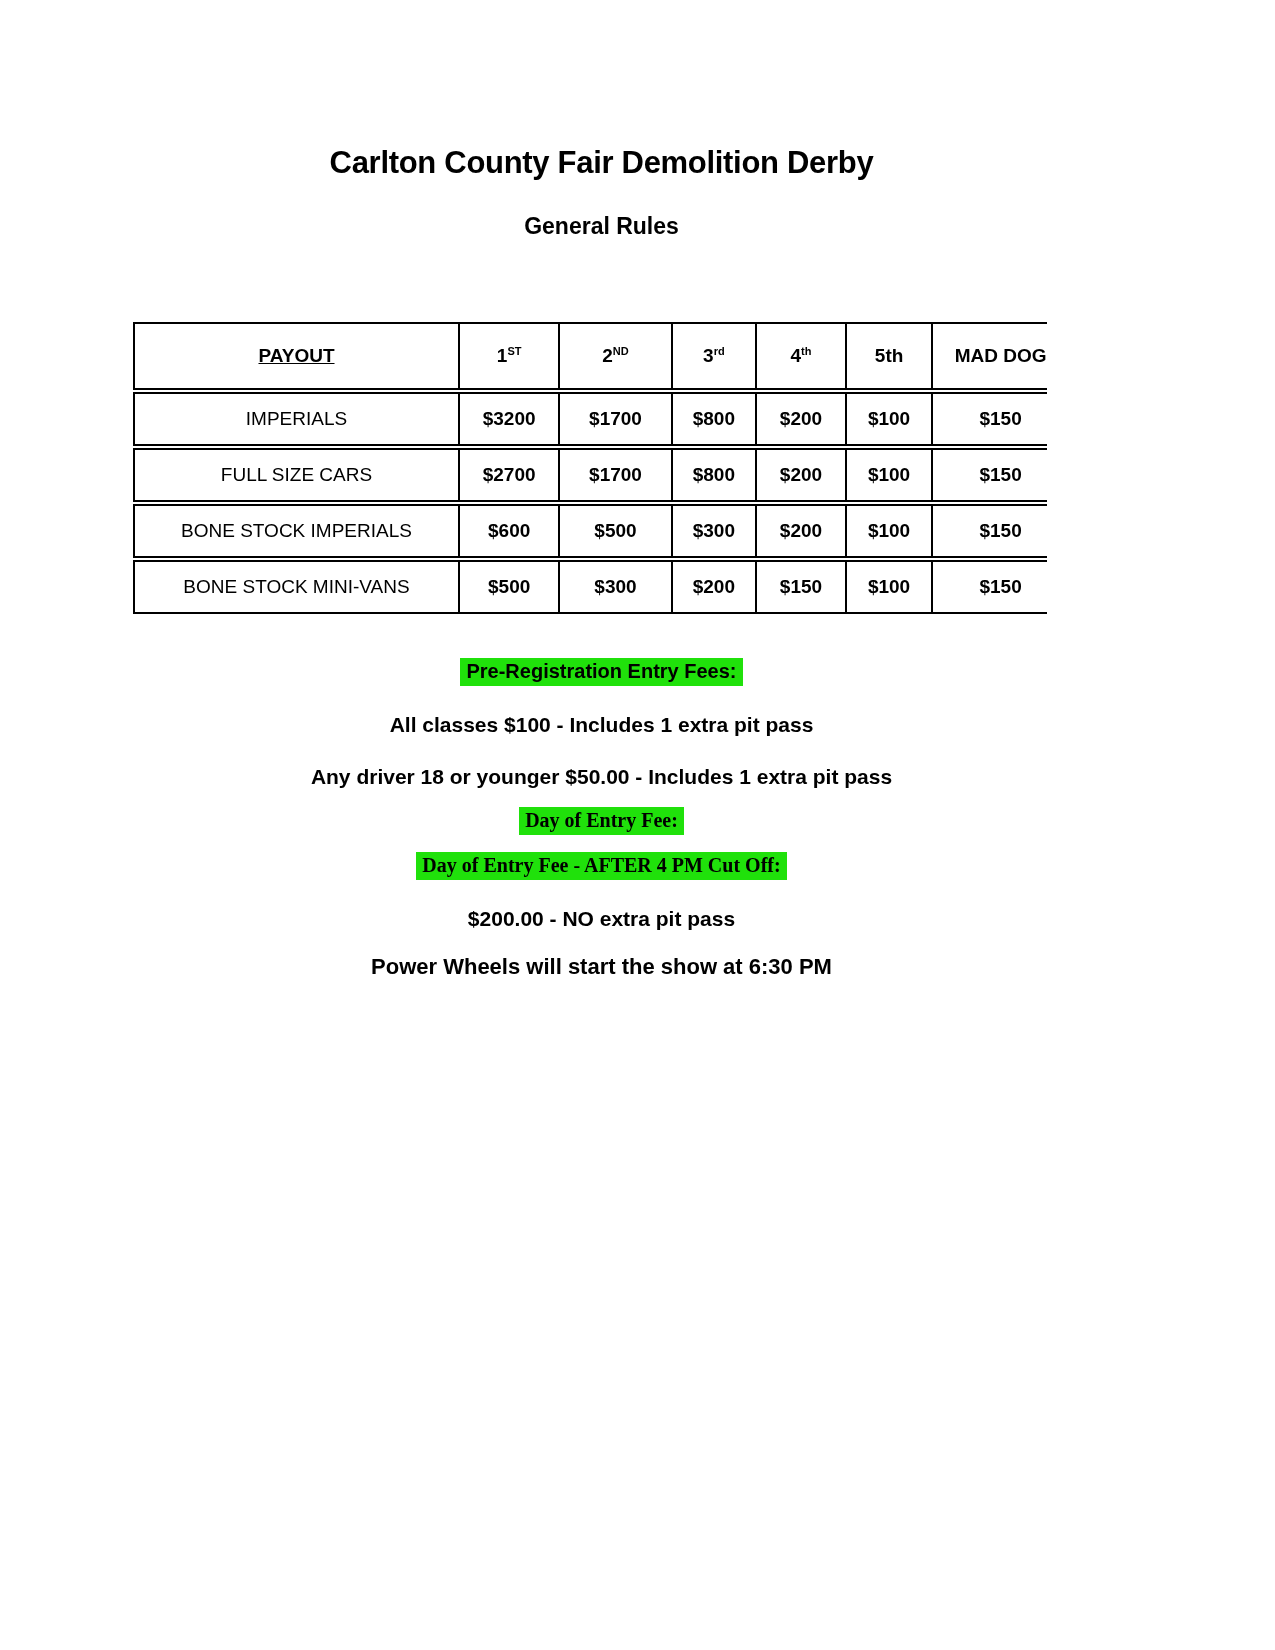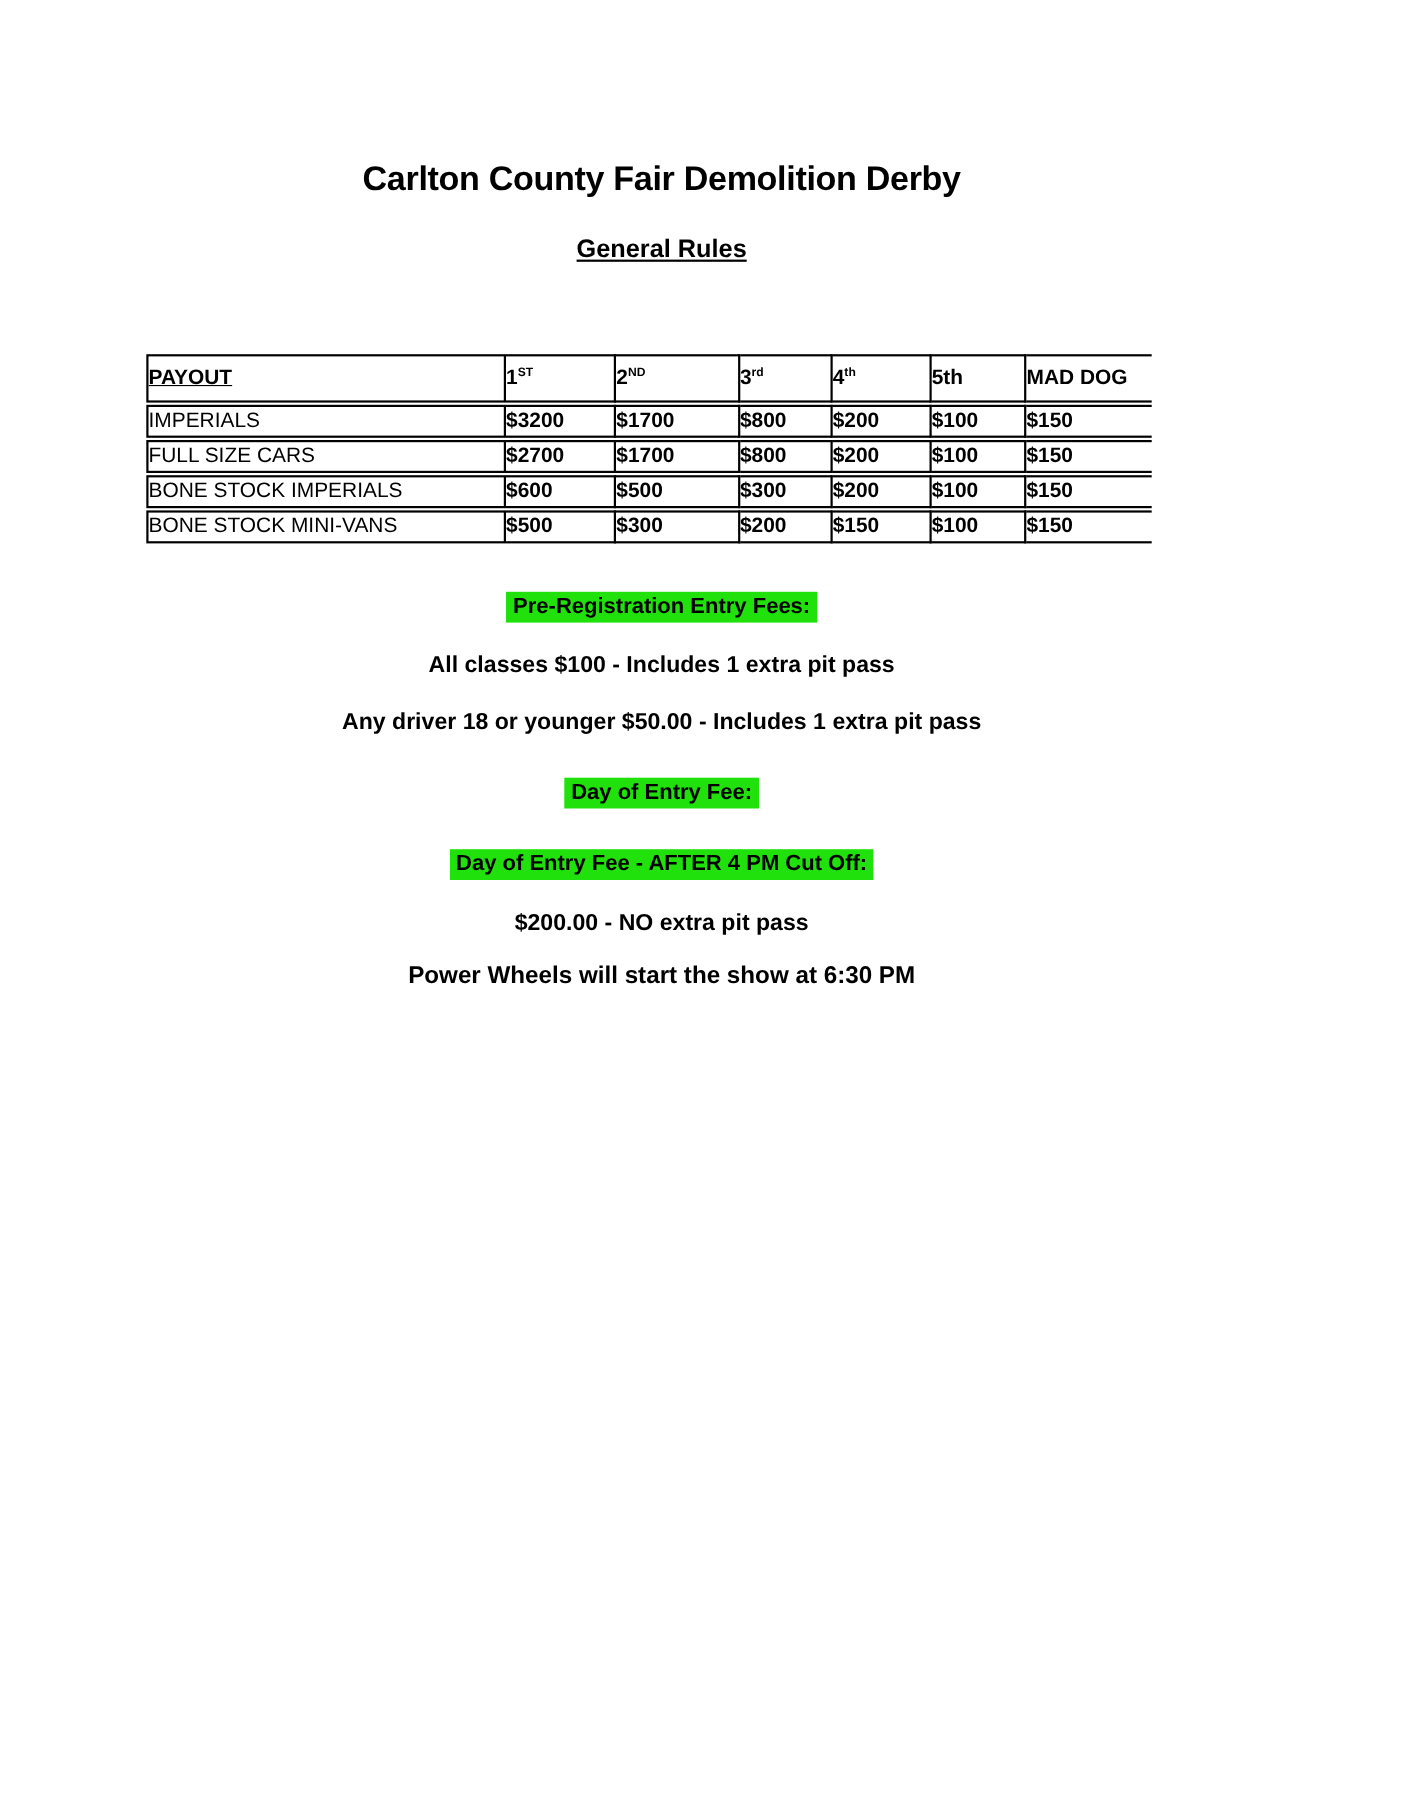--- a/index.html
+++ b/index.html
@@ -24,60 +24,59 @@
     font-size: 31px;
     font-weight: bold;
     letter-spacing: -0.3px;
     line-height: 38px;
   }
   .doc-subtitle {
     margin: 30px 0 0 0;
     font-size: 23px;
     font-weight: bold;
     line-height: 28px;
-    text-decoration: underline;
   }
   .doc-schedule {
     margin: 30px 0 0 0;
     font-size: 26px;
     font-weight: bold;
     line-height: 32px;
   }
   table.payout-table {
     margin-top: 80px;
     width: 100%;
     border-collapse: separate;
     border-spacing: 0 2px;
     table-layout: fixed;
   }
   .payout-table th, .payout-table td {
     border: 2px solid #000000;
     border-left: none;
     font-size: 19px;
-    padding: 0;
-    text-align: left;
+    padding: 12px;
+    text-align: center;
     vertical-align: middle;
     overflow: hidden;
     white-space: nowrap;
   }
   .payout-table th:first-child, .payout-table td:first-child { border-left: 2px solid #000000; }
   .payout-table th { height: 40px; font-weight: bold; }
   .payout-table td { height: 26px; font-weight: bold; }
   .payout-table td.cls { font-weight: normal; }
   .payout-table th sup { font-size: 11px; font-weight: bold; vertical-align: super; line-height: 0; }
   .payout-header-underline { text-decoration: underline; }
 
   .fee-line {
     margin: 24px 0 0 0;
     font-size: 21px;
     font-weight: bold;
     line-height: 28px;
   }
   .fee-heading-wrap { margin: 42px 0 0 0; line-height: 28px; }
-  .fee-heading-wrap.tight { margin-top: 36px; }
+  .fee-heading-wrap.tight { margin-top: 16px; font-family: Liberation Serif, serif; }
   .hl {
     display: inline-block;
     background: #20E10B;
     font-size: 20px;
     font-weight: bold;
     padding: 2px 6px 3px 6px;
     line-height: 23px;
   }
   .kids-heading {
     margin: 126px 0 0 0;

